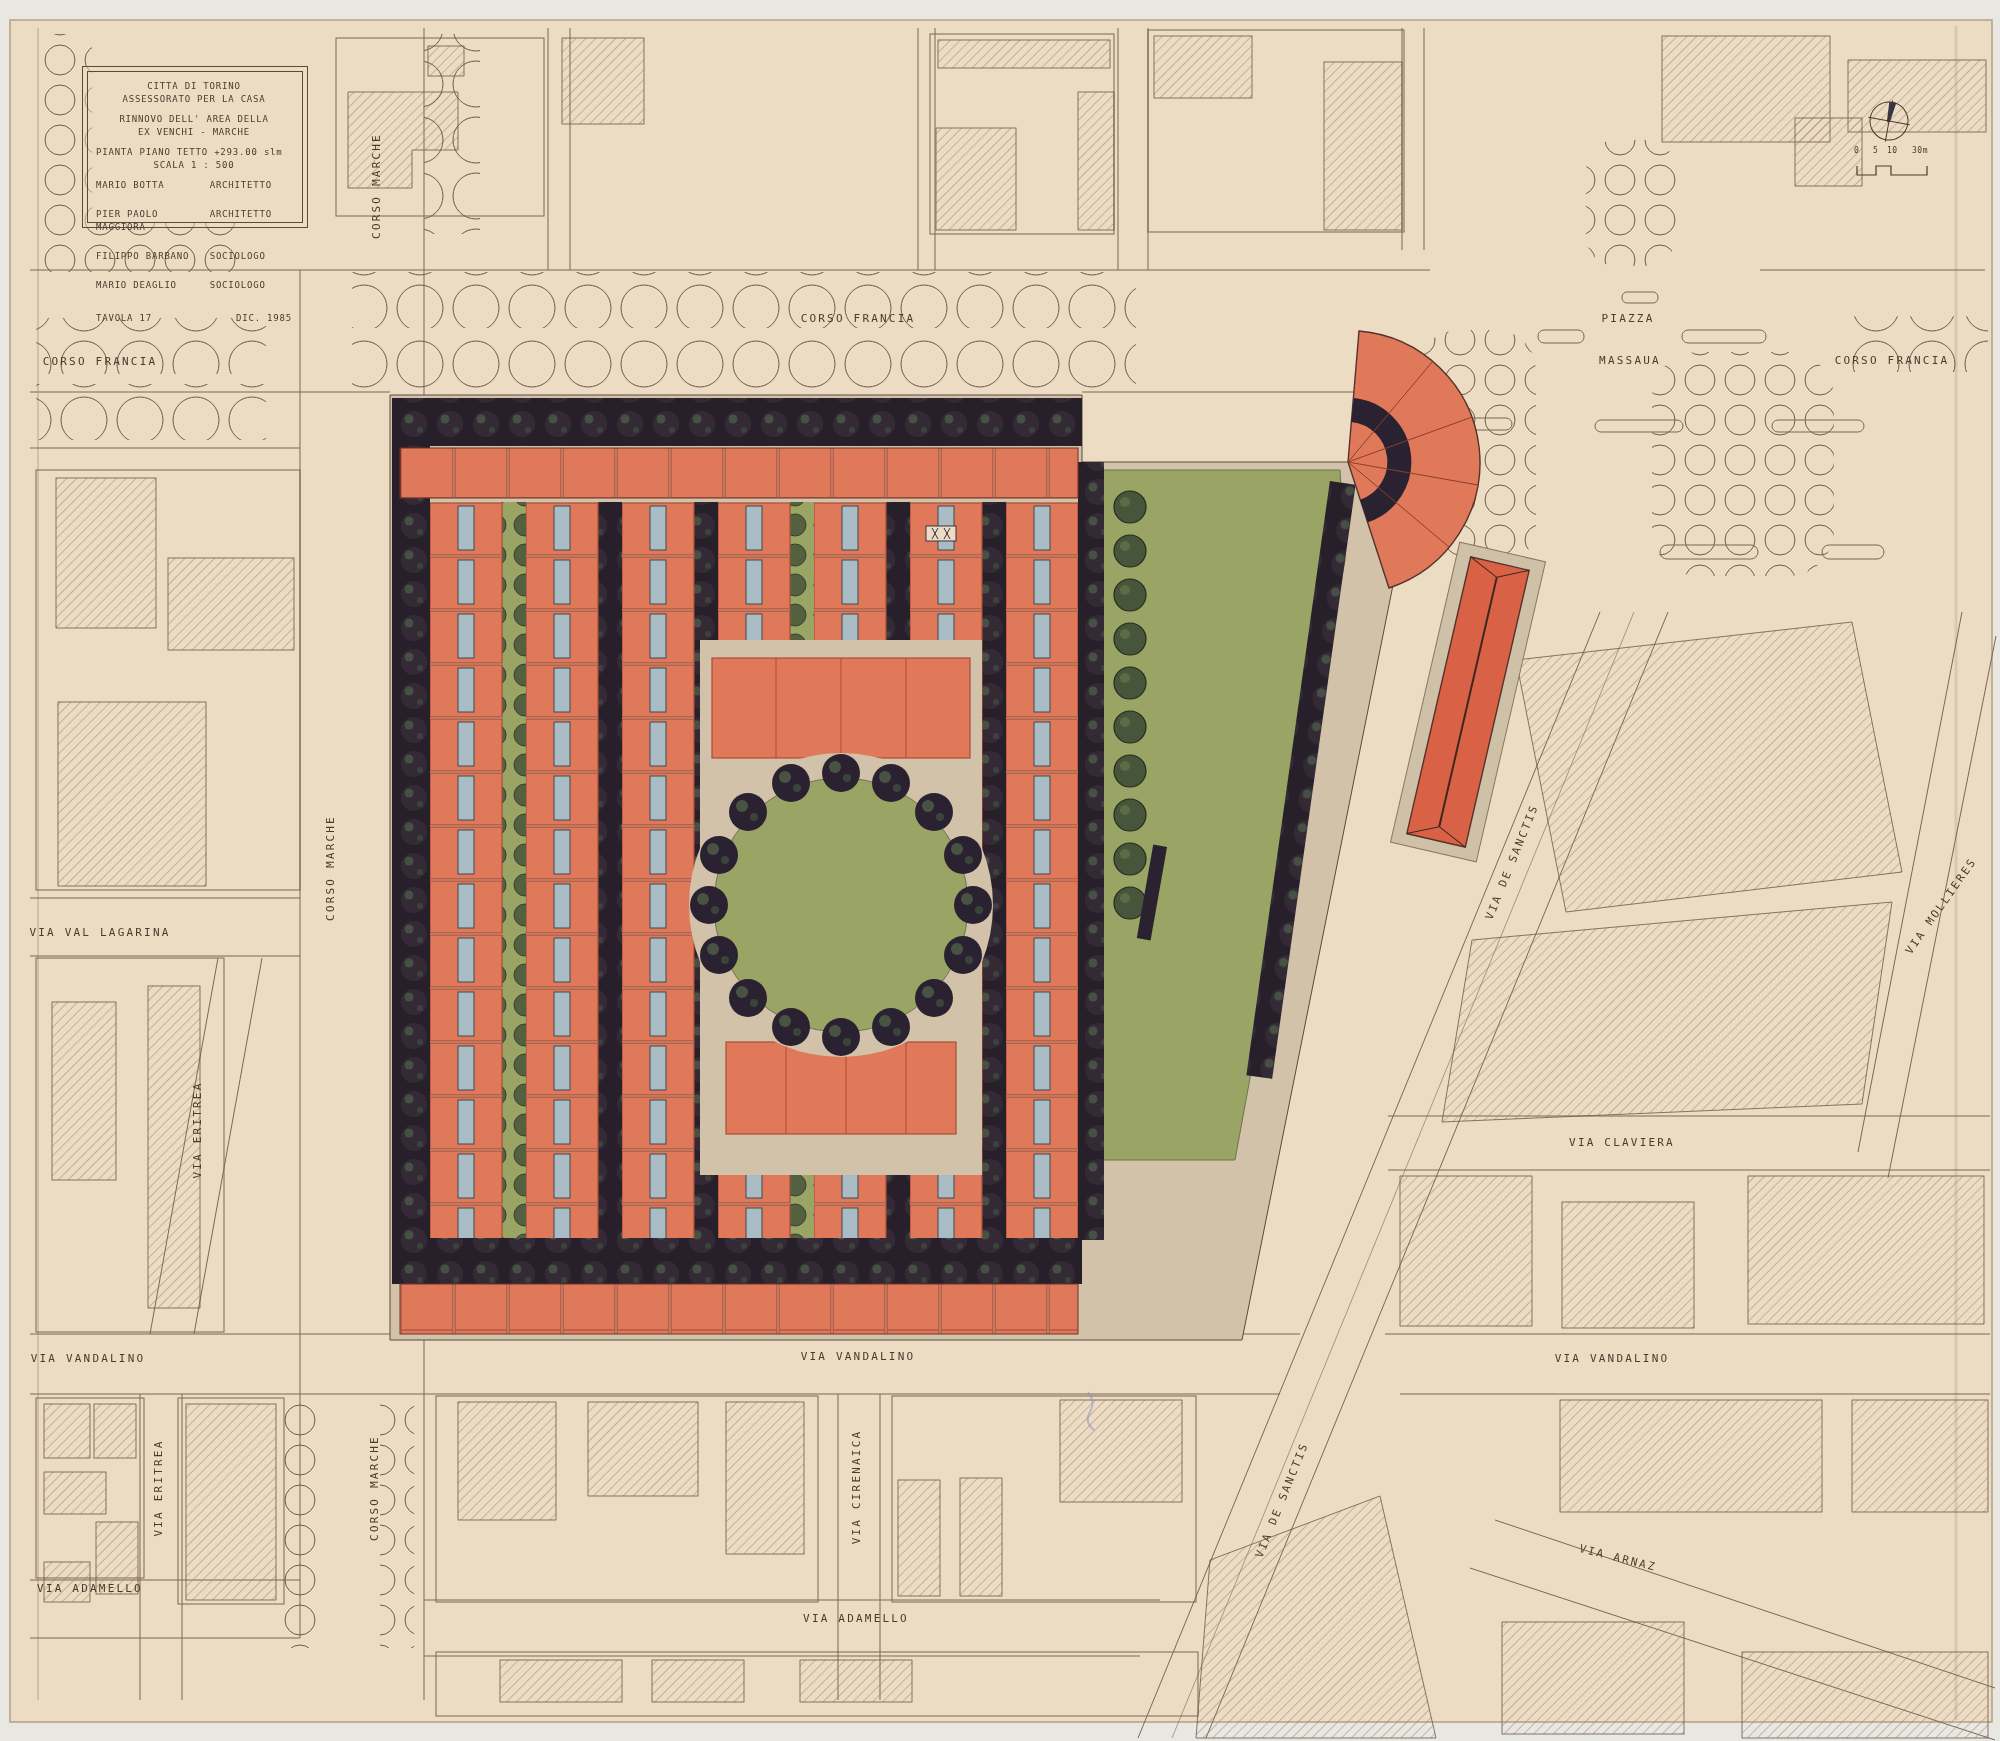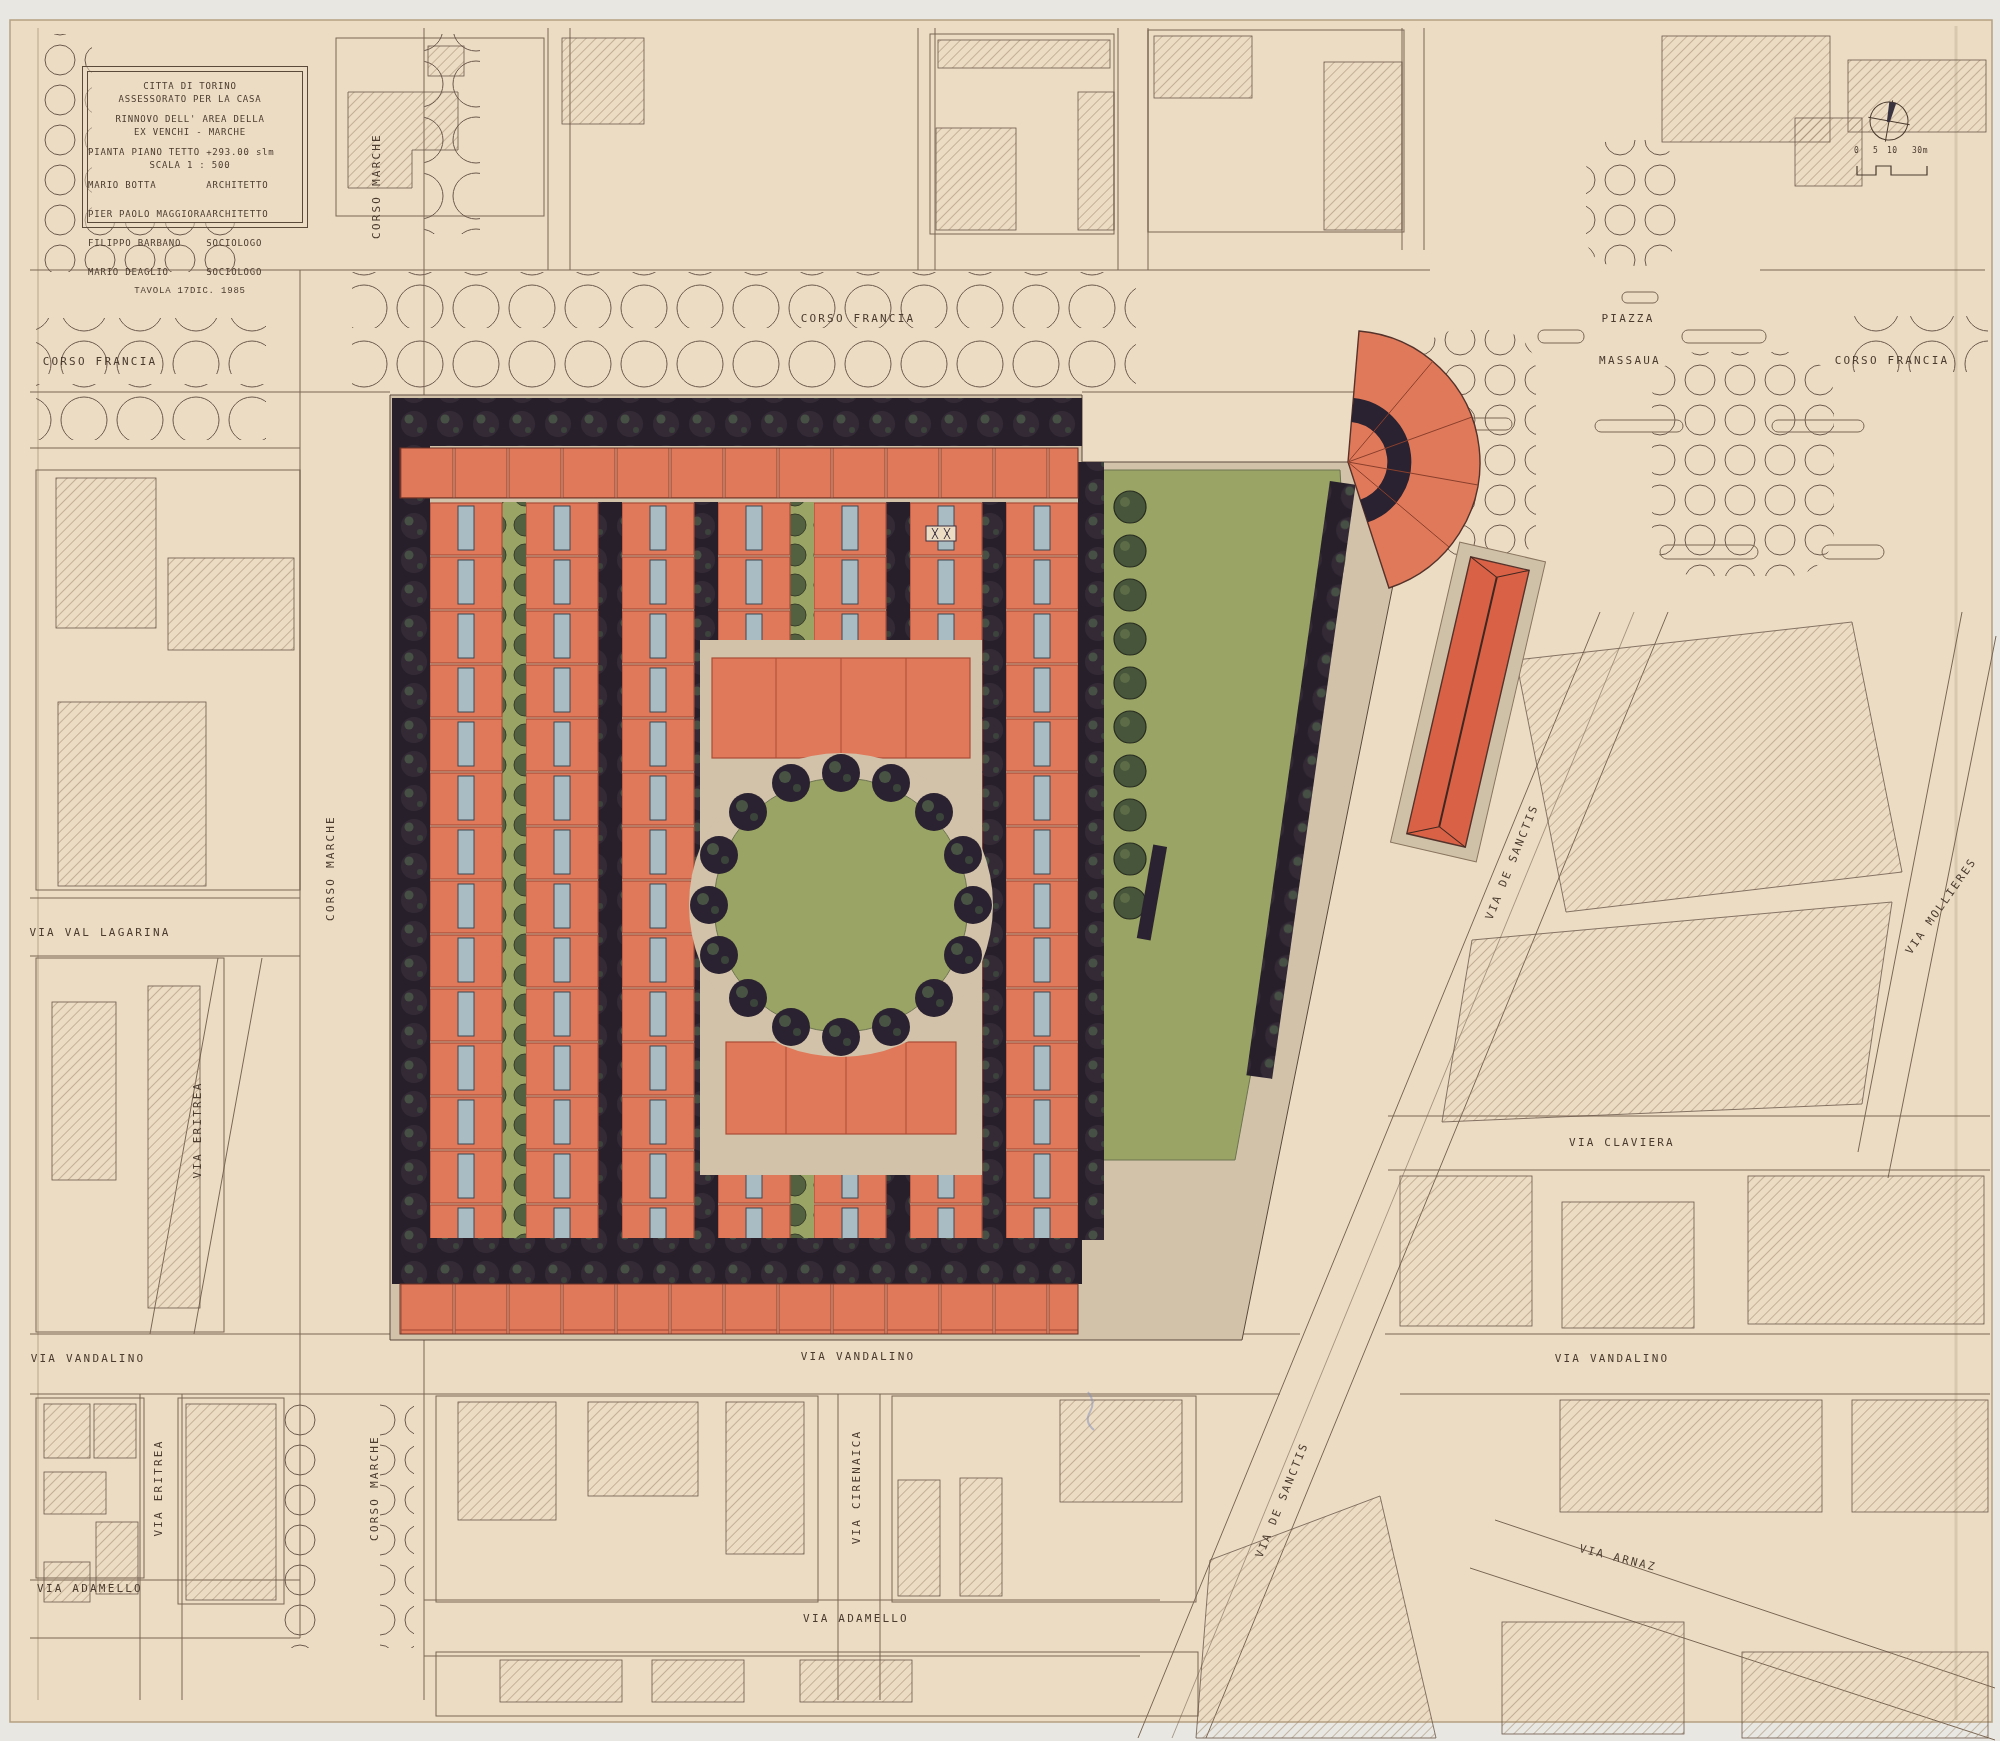--- a/index.html
+++ b/index.html
@@ -8,25 +8,25 @@
   .map-svg{position:absolute;left:0;top:0;}
   .lbl{position:absolute;font:11px "DejaVu Sans Mono",monospace;letter-spacing:2.2px;
        color:#4a3b2e;white-space:nowrap;transform:translate(-50%,-50%);}
   .lbl.r90{transform:translate(-50%,-50%) rotate(-90deg);}
   .lbl.r68{transform:translate(-50%,-50%) rotate(-68deg);}
   .lbl.r55{transform:translate(-50%,-50%) rotate(-55deg);}
   .lbl.r14p{transform:translate(-50%,-50%) rotate(14deg);}
   .titleblock{position:absolute;left:82px;top:66px;width:224px;height:160px;
       border:1px solid #5a4a3a;background:rgba(236,220,196,.5);}
   .titleblock .inner{position:absolute;inset:4px;border:1px solid #5a4a3a;
-      padding:8px 10px 6px 0;font-size:9px;letter-spacing:.8px;color:#4a3b2e;line-height:1.45;}
+      padding:8px 10px 6px 8px;font-size:9px;letter-spacing:.8px;color:#4a3b2e;line-height:1.45;}
   .tb-c{text-align:center;}
   .tb-gap{height:7px;}
   .credits{display:grid;grid-template-columns:58% 42%;row-gap:16px;}
-  .tb-foot{display:flex;justify-content:center;margin-top:6px;font-family:Liberation Mono, monospace;}
+  .tb-foot{display:flex;justify-content:space-between;margin-top:19px;}
   .scalebar{position:absolute;left:1846px;top:146px;width:96px;height:16px;
       font-size:8px;letter-spacing:.5px;color:#4a3b2e;}
   .scalebar span{position:absolute;top:0;}
 </style>
 </head>
 <body>
 
 <div class="stage">
 
 <svg class="map-svg" width="2000" height="1741" viewBox="0 0 2000 1741">

